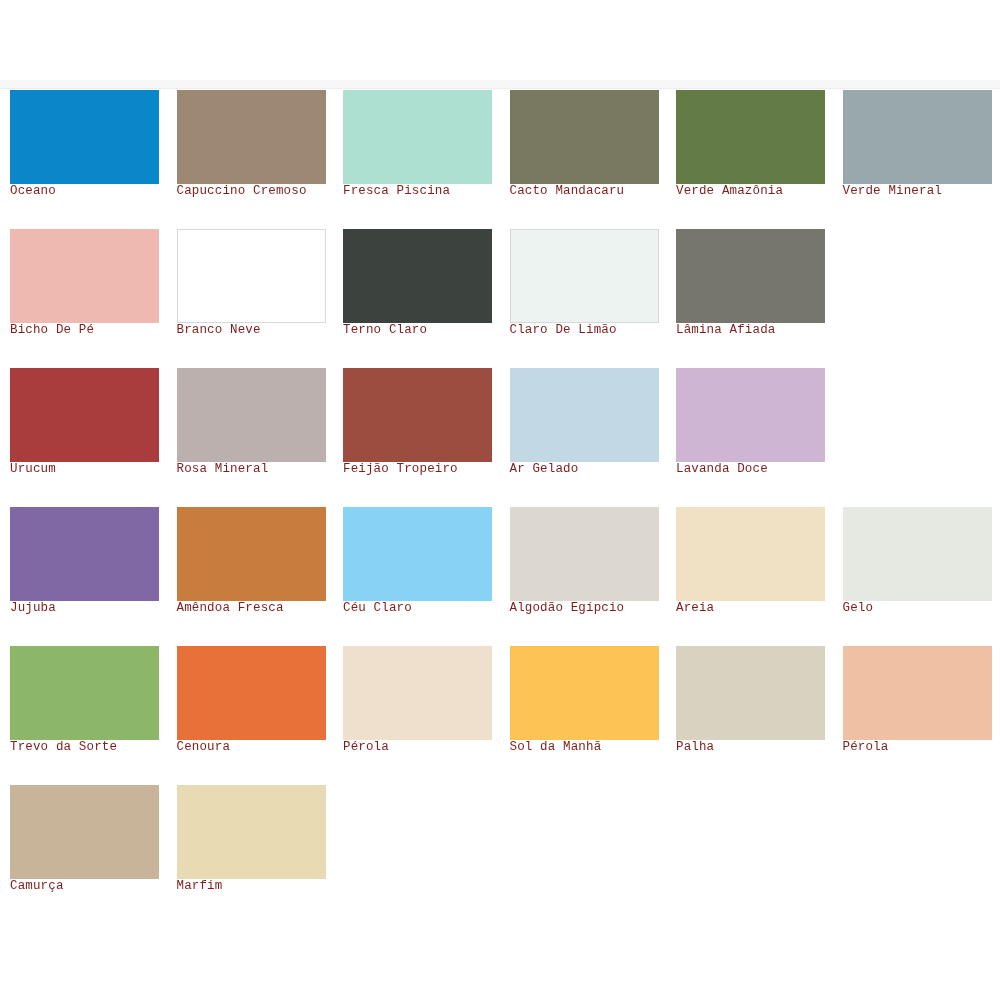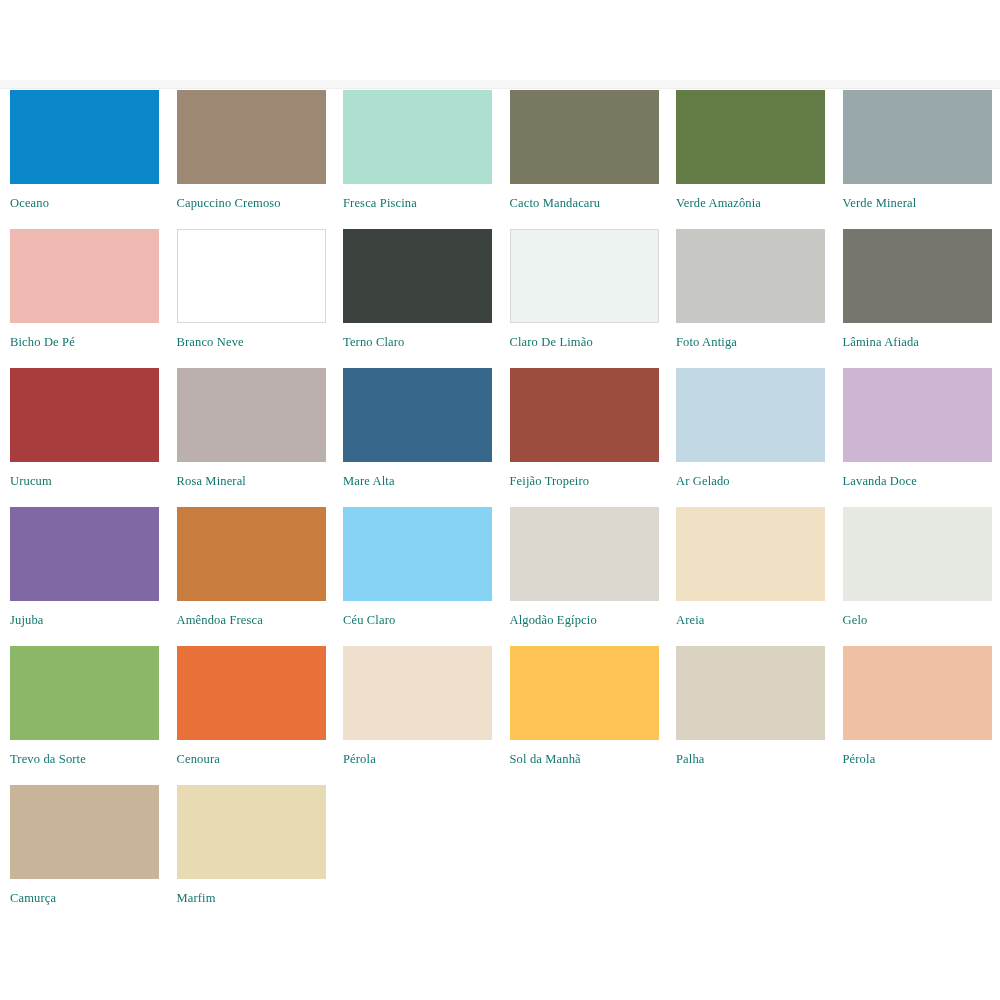--- a/index.html
+++ b/index.html
@@ -63,25 +63,24 @@
     height: 94px;
     box-sizing: border-box;
     border: 1px solid transparent;
   }
 
   .swatch-chip.outlined {
     border: 1px solid #d6d9d8;
   }
 
   .swatch-label {
-    margin-top: 12px;
-    font-family: Liberation Serif, serif;
+    font-family: Liberation Mono, monospace;
     font-size: 12.5px;
     line-height: 15px;
-    color: #0f766e;
+    color: #7f1d1d;
     letter-spacing: 0.15px;
     white-space: nowrap;
   }
 </style>
 </head>
 <body>
 
 <div id="page">
 
   <div id="top-band"></div>
@@ -124,40 +123,32 @@
         </div>
         <div class="swatch-cell">
           <div class="swatch-chip" title="Terno Cinza" style="background: rgb(60, 67, 62);"></div>
           <div class="swatch-label">Terno Claro</div>
         </div>
         <div class="swatch-cell">
           <div class="swatch-chip outlined" title="Torta De Limão" style="background: rgb(236, 243, 240);"></div>
           <div class="swatch-label">Claro De Limão</div>
         </div>
         <div class="swatch-cell">
-          <div class="swatch-chip" title="Foto Antiga" style="background: rgb(199, 200, 195);"></div>
-          <div class="swatch-label">Foto Antiga</div>
-        </div>
-        <div class="swatch-cell">
           <div class="swatch-chip" title="Lâmina Afiada" style="background: rgb(118, 118, 111);"></div>
           <div class="swatch-label">Lâmina Afiada</div>
         </div>
       </div>
       <div class="palette-row">
         <div class="swatch-cell">
           <div class="swatch-chip" title="Urucum" style="background: rgb(169, 60, 60);"></div>
           <div class="swatch-label">Urucum</div>
         </div>
         <div class="swatch-cell">
           <div class="swatch-chip" title="Rosa Mineral" style="background: rgb(188, 176, 174);"></div>
           <div class="swatch-label">Rosa Mineral</div>
-        </div>
-        <div class="swatch-cell">
-          <div class="swatch-chip" title="Mare Alta" style="background: rgb(55, 103, 139);"></div>
-          <div class="swatch-label">Mare Alta</div>
         </div>
         <div class="swatch-cell">
           <div class="swatch-chip" title="Feijão Tropeiro" style="background: rgb(157, 77, 64);"></div>
           <div class="swatch-label">Feijão Tropeiro</div>
         </div>
         <div class="swatch-cell">
           <div class="swatch-chip" title="Ar Gelado" style="background: rgb(194, 216, 228);"></div>
           <div class="swatch-label">Ar Gelado</div>
         </div>
         <div class="swatch-cell">

